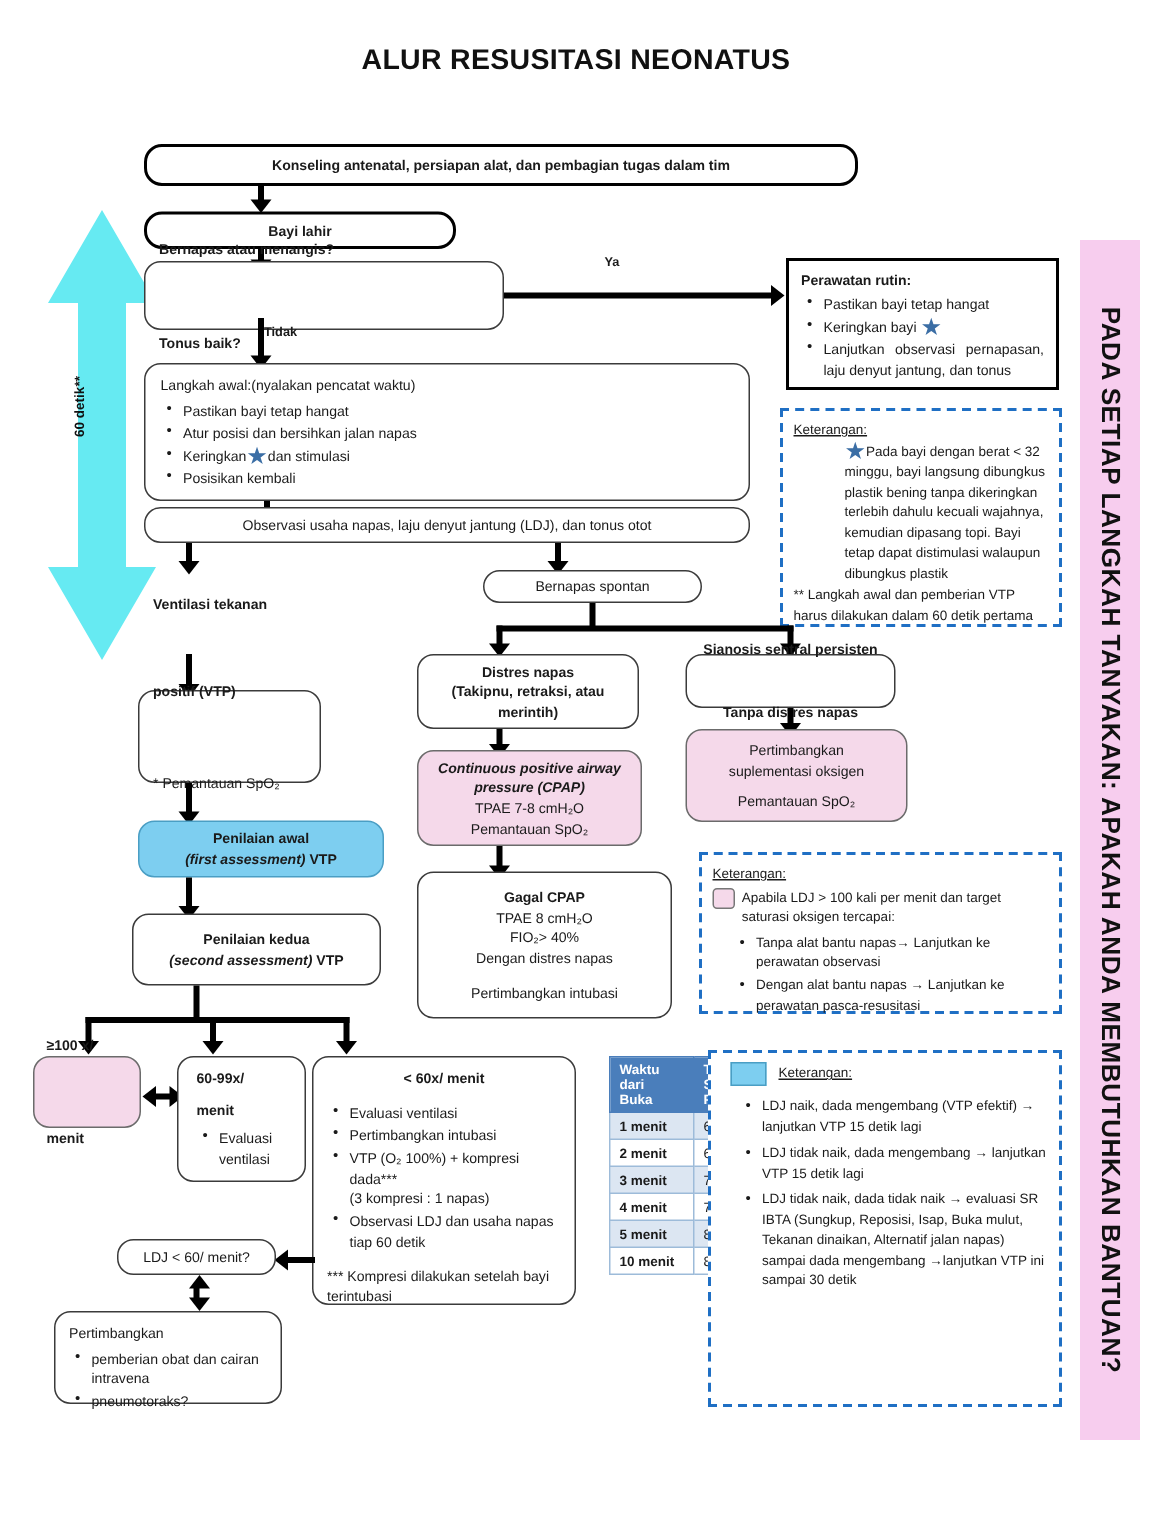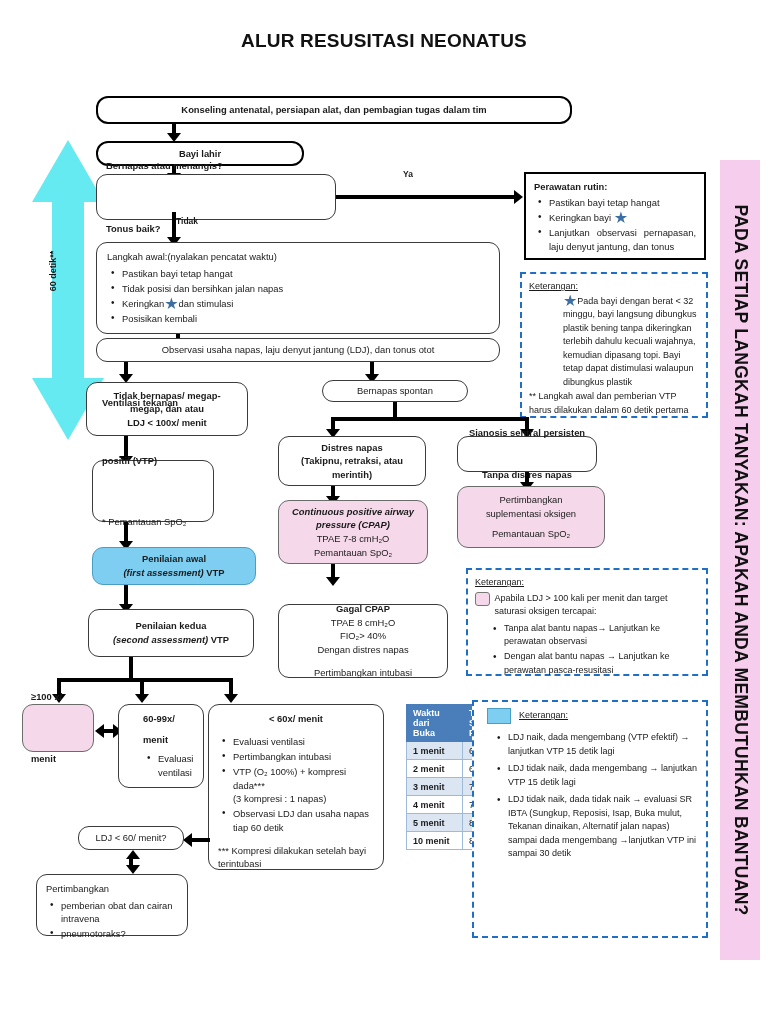--- a/index.html
+++ b/index.html
@@ -165,42 +165,37 @@
     <div style="margin-top:1px;margin-left:34px;">
       <span class="star">★</span><span>Pada bayi dengan berat &lt; 32 minggu, bayi langsung dibungkus plastik bening tanpa dikeringkan terlebih dahulu kecuali wajahnya, kemudian dipasang topi. Bayi tetap dapat distimulasi walaupun dibungkus plastik</span>
     </div>
     <div style="margin-top:1px;">** Langkah awal dan pemberian VTP harus dilakukan dalam 60 detik pertama</div>
   </div>
 
   <div class="abs box" style="left:96px;top:242px;width:404px;height:92px;padding:7px 10px;">
     <div>Langkah awal:(nyalakan pencatat waktu)</div>
     <ul class="bl" style="margin-top:3px;">
       <li>Pastikan bayi tetap hangat</li>
-      <li>Tidak posisi dan bersihkan jalan napas</li>
+      <li>Atur posisi dan bersihkan jalan napas</li>
       <li>Keringkan<span class="star">★</span>dan stimulasi</li>
       <li>Posisikan kembali</li>
     </ul>
   </div>
   <div class="abs vline" style="left:176px;top:334px;height:7px;"></div>
   <div class="abs arrowdown" style="left:171px;top:339px;"></div>
 
   <div class="abs box center" style="left:96px;top:338px;width:404px;height:24px;">
     <span>Observasi usaha napas, laju denyut jantung (LDJ), dan tonus otot</span>
   </div>
 
   <div class="abs vline" style="left:124px;top:362px;height:14px;"></div>
   <div class="abs arrowdown" style="left:119px;top:374px;"></div>
   <div class="abs vline" style="left:370px;top:362px;height:14px;"></div>
   <div class="abs arrowdown" style="left:365px;top:374px;"></div>
 
-  <div class="abs box center" style="left:86px;top:382px;width:162px;height:54px;">
-    <div class="bold">Tidak bernapas/ megap-</div>
-    <div class="bold">megap, dan atau</div>
-    <div class="bold">LDJ &lt; 100x/ menit</div>
-  </div>
   <div class="abs vline" style="left:124px;top:436px;height:22px;"></div>
   <div class="abs arrowdown" style="left:119px;top:456px;"></div>
 
   <div class="abs box center" style="left:322px;top:380px;width:146px;height:22px;">
     <span>Bernapas spontan</span>
   </div>
 
   <div class="abs vline" style="left:393px;top:402px;height:18px;"></div>
   <div class="abs hline" style="left:331px;top:417px;width:198px;"></div>
   <div class="abs vline" style="left:331px;top:417px;height:14px;"></div>
@@ -249,21 +244,21 @@
 
   <div class="abs box blue center" style="left:92px;top:547px;width:164px;height:38px;">
     <div class="bold">Penilaian awal</div>
     <div class="bold">
       <span class="ital">(first assessment)</span><span> VTP</span>
     </div>
   </div>
   <div class="abs vline" style="left:124px;top:585px;height:22px;"></div>
   <div class="abs arrowdown" style="left:119px;top:604px;"></div>
 
-  <div class="abs box center" style="left:278px;top:604px;width:170px;height:74px;">
+  <div class="abs box center" style="left:278px;top:581px;width:170px;height:98px;">
     <div class="bold">Gagal CPAP</div>
     <div>TPAE 8 cmH₂O</div>
     <div>FIO₂&gt; 40%</div>
     <div>Dengan distres napas</div>
     <div style="margin-top:10px;">Pertimbangkan intubasi</div>
   </div>
 
   <div class="abs ket" style="left:466px;top:568px;width:242px;height:108px;">
     <div><u>Keterangan:</u></div>
     <div style="display:flex;gap:5px;margin-top:2px;">
@@ -294,21 +289,21 @@
 
   <div class="abs box pink vc" style="left:22px;top:704px;width:72px;height:48px;padding-left:8px;">
     <div class="bold">≥100 x/</div>
     <div class="bold" style="margin-top:4px;">menit</div>
   </div>
 
   <div class="abs arrowleft" style="left:95px;top:724px;"></div>
   <div class="abs hline" style="left:100px;top:729px;width:14px;"></div>
   <div class="abs arrowright" style="left:113px;top:724px;"></div>
 
-  <div class="abs box" style="left:118px;top:704px;width:86px;height:84px;padding:7px 24px;">
+  <div class="abs box" style="left:118px;top:704px;width:86px;height:84px;padding:7px 12px;">
     <div class="bold">60-99x/</div>
     <div class="bold" style="margin-top:7px;">menit</div>
     <ul class="bl" style="margin-top:6px;">
       <li>Evaluasi ventilasi</li>
     </ul>
   </div>
 
   <div class="abs box" style="left:208px;top:704px;width:176px;height:166px;padding:7px 9px;">
     <div class="bold" style="text-align:center;">&lt; 60x/ menit</div>
     <ul class="bl" style="margin-top:9px;">

